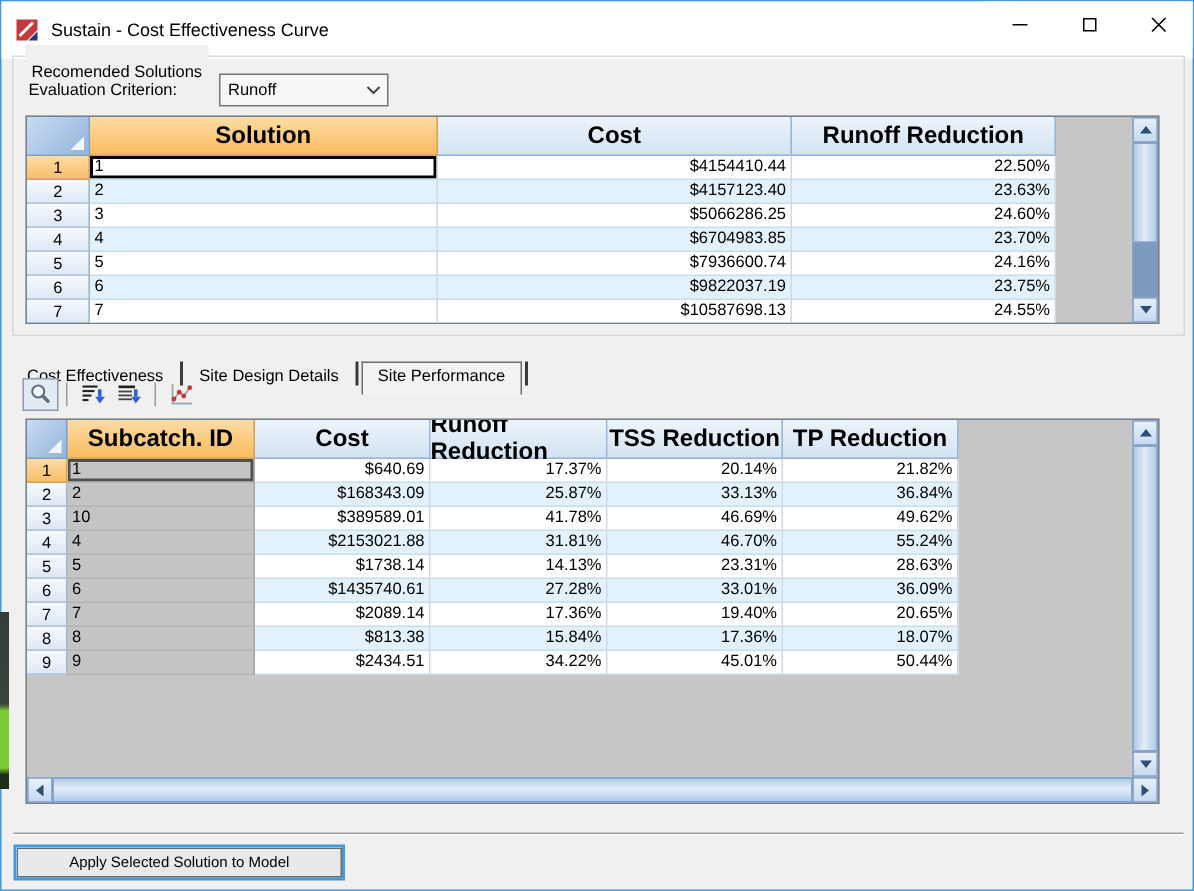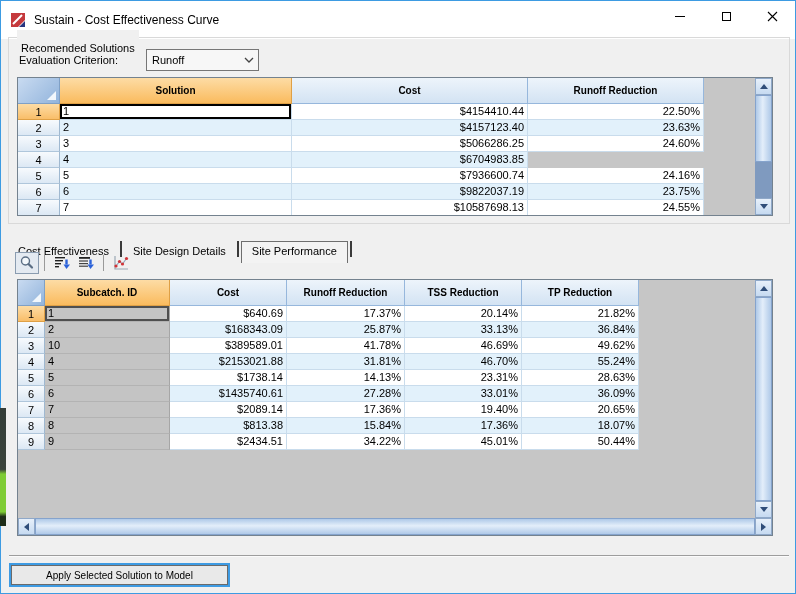--- a/index.html
+++ b/index.html
@@ -21,21 +21,21 @@
   .groupbox{position:absolute;left:7px;top:36px;width:782px;height:187px;border:1px solid #D9D9D9;}
   .groupbox-label{position:absolute;left:8px;top:-8px;background:#F0F0F0;padding:12px 4px;font-size:11px;color:#000;}
   .eval-label{position:absolute;left:18px;top:53px;font-size:11px;color:#000;}
   .combo{position:absolute;left:145px;top:48px;width:113px;height:22px;background:#F7F7F7;border:1px solid #767676;display:flex;align-items:center;}
   .combo-value{flex:1;padding-left:5px;font-size:11px;color:#000;}
   .combo-arrow{width:18px;display:flex;align-items:center;justify-content:center;}
 
   
   .grid{position:absolute;background:#C6C6C6;border:1px solid #74828F;overflow:hidden;}
   .ghead{display:flex;height:26px;}
-  .hc{display:flex;align-items:center;justify-content:center;font-size:10px;font-weight:bold;color:#000;
+  .hc{display:flex;align-items:center;justify-content:center;font-size:16px;font-weight:bold;color:#000;
       background:linear-gradient(180deg,#EDF4FB,#D3E3F3);border-right:1px solid #96B7DC;border-bottom:1px solid #96B7DC;}
   .hc.orange{background:linear-gradient(180deg,#FDDCA5,#FABB5E);border-right:1px solid #DFA045;border-bottom:1px solid #DFA045;}
   .corner{position:relative;background:linear-gradient(135deg,#C9DBF1,#92B4DC);border-right:1px solid #7FA0C6;border-bottom:1px solid #7FA0C6;}
   .ctri{position:absolute;right:3px;bottom:3px;width:0;height:0;border-left:9px solid transparent;border-bottom:9px solid #F2F7FC;}
   .grow{display:flex;height:16px;}
   .rh{display:flex;align-items:center;justify-content:center;font-size:11px;color:#000;
       background:linear-gradient(180deg,#F7FAFD,#DCE8F4);border-right:1px solid #9FB8D0;border-bottom:1px solid #AFC6DB;}
   .rh.sel{background:linear-gradient(180deg,#FDDCA5,#F9BE69);border-right:1px solid #DFA045;border-bottom:1px solid #DFA045;}
   .gc{font-size:11px;color:#000;line-height:15px;padding:0 3px;white-space:nowrap;overflow:hidden;
       background:#FFFFFF;border-right:1px solid #C9DCEC;border-bottom:1px solid #C9DCEC;}
@@ -152,20 +152,21 @@
       <div class="grow">
         <div class="rh rh1">3</div>
         <div class="gc w-sol">3</div>
         <div class="gc w-cost num">$5066286.25</div>
         <div class="gc w-ro num">24.60%</div>
       </div>
       <div class="grow alt">
         <div class="rh rh1">4</div>
         <div class="gc w-sol">4</div>
         <div class="gc w-cost num">$6704983.85</div>
+        <div class="gc w-ro num">23.70%</div>
       </div>
       <div class="grow">
         <div class="rh rh1">5</div>
         <div class="gc w-sol">5</div>
         <div class="gc w-cost num">$7936600.74</div>
         <div class="gc w-ro num">24.16%</div>
       </div>
       <div class="grow alt">
         <div class="rh rh1">6</div>
         <div class="gc w-sol">6</div>

